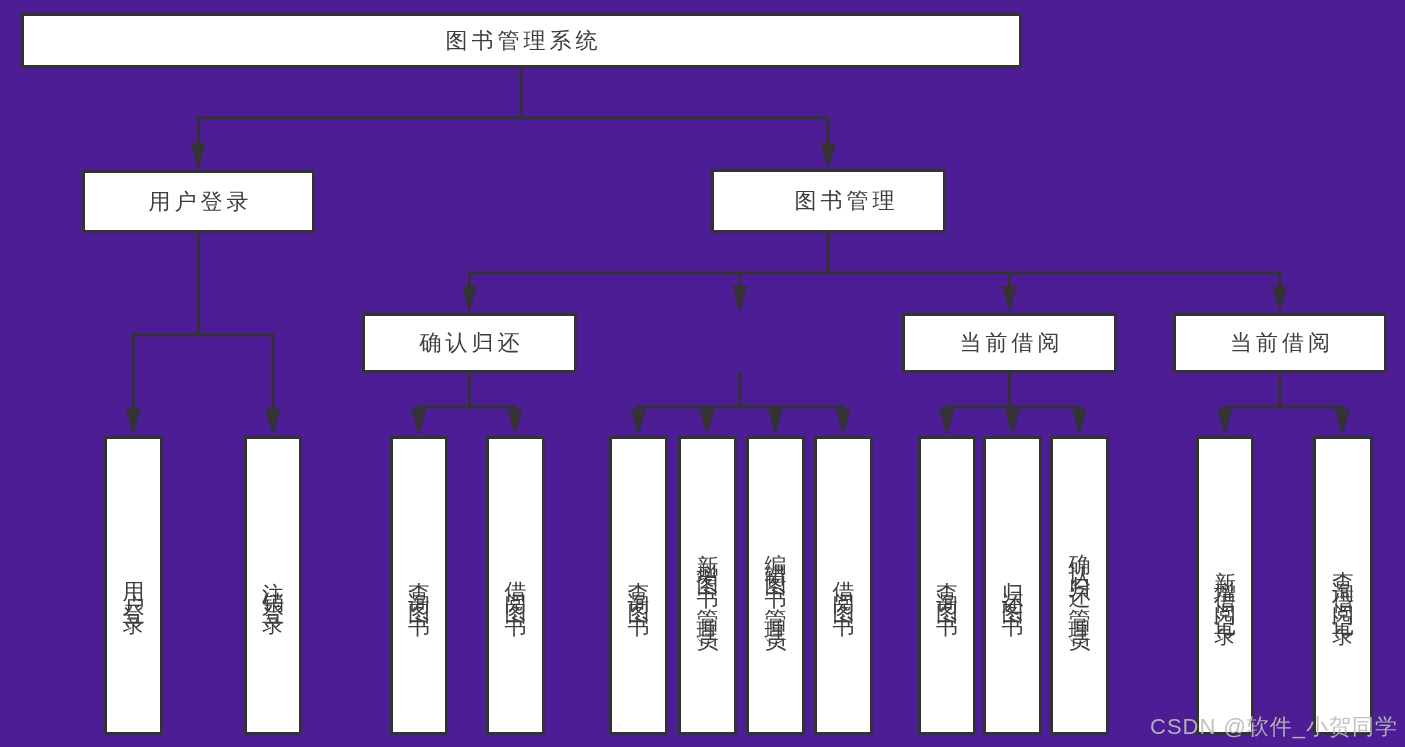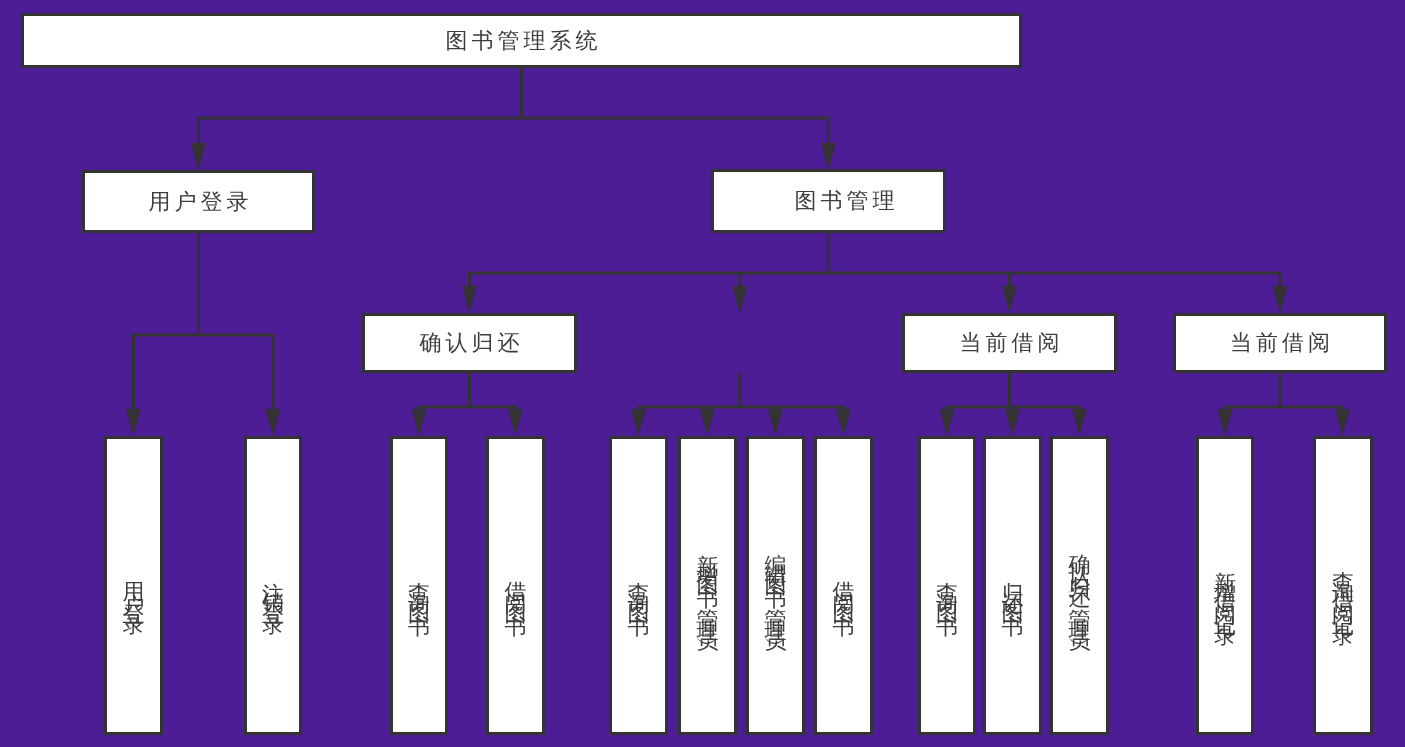--- a/index.html
+++ b/index.html
@@ -156,14 +156,15 @@
     <span class="vlabel">确认归还（管理员）</span>
   </div>
 
   <div class="node" style="left:1196px; top:436px; width:58px; height:299px;">
     <span class="vlabel">新增借阅记录</span>
   </div>
   <div class="node" style="left:1313px; top:436px; width:60px; height:299px;">
     <span class="vlabel">查询借阅记录</span>
   </div>
 
+  <div class="watermark">CSDN @软件_小贺同学</div>
 
 </div>
 
 </body></html>

